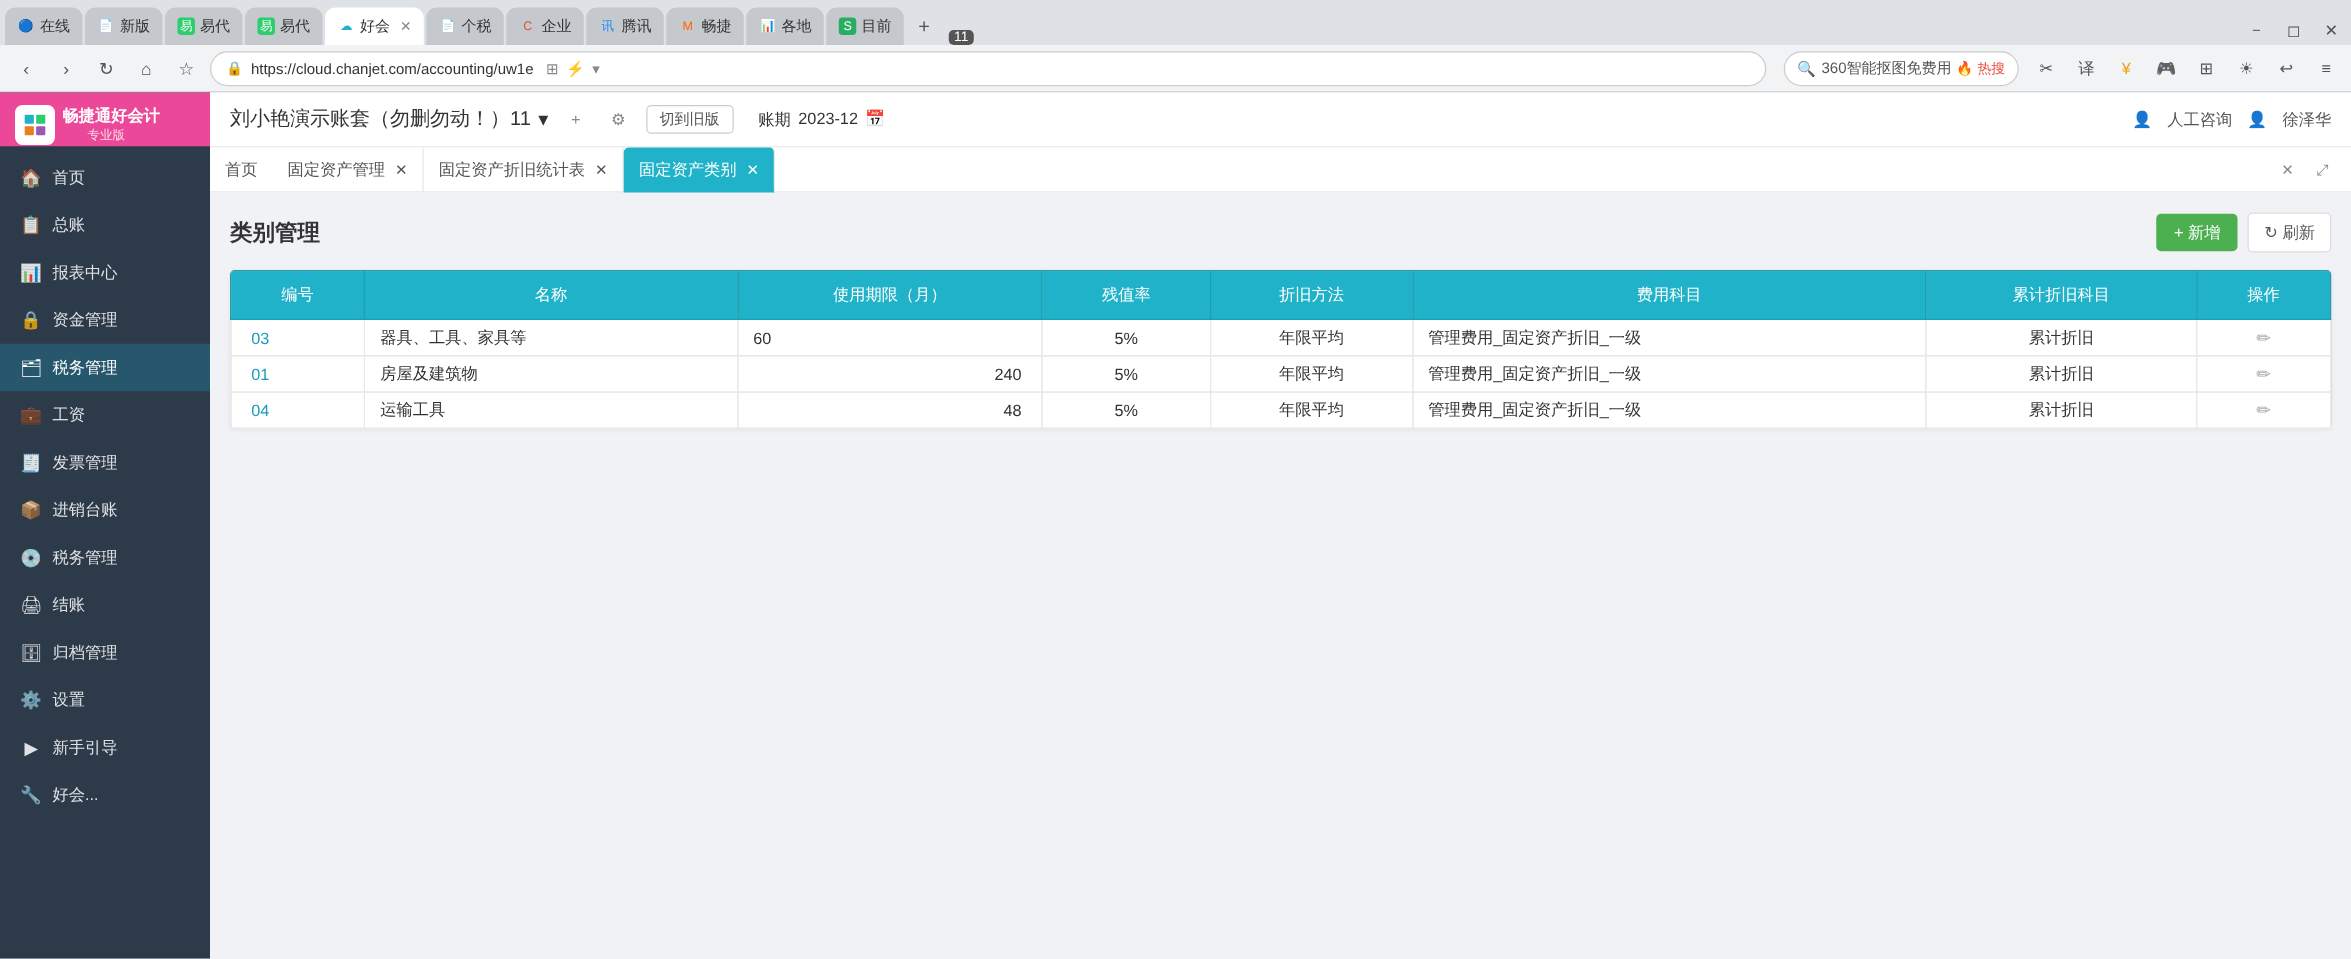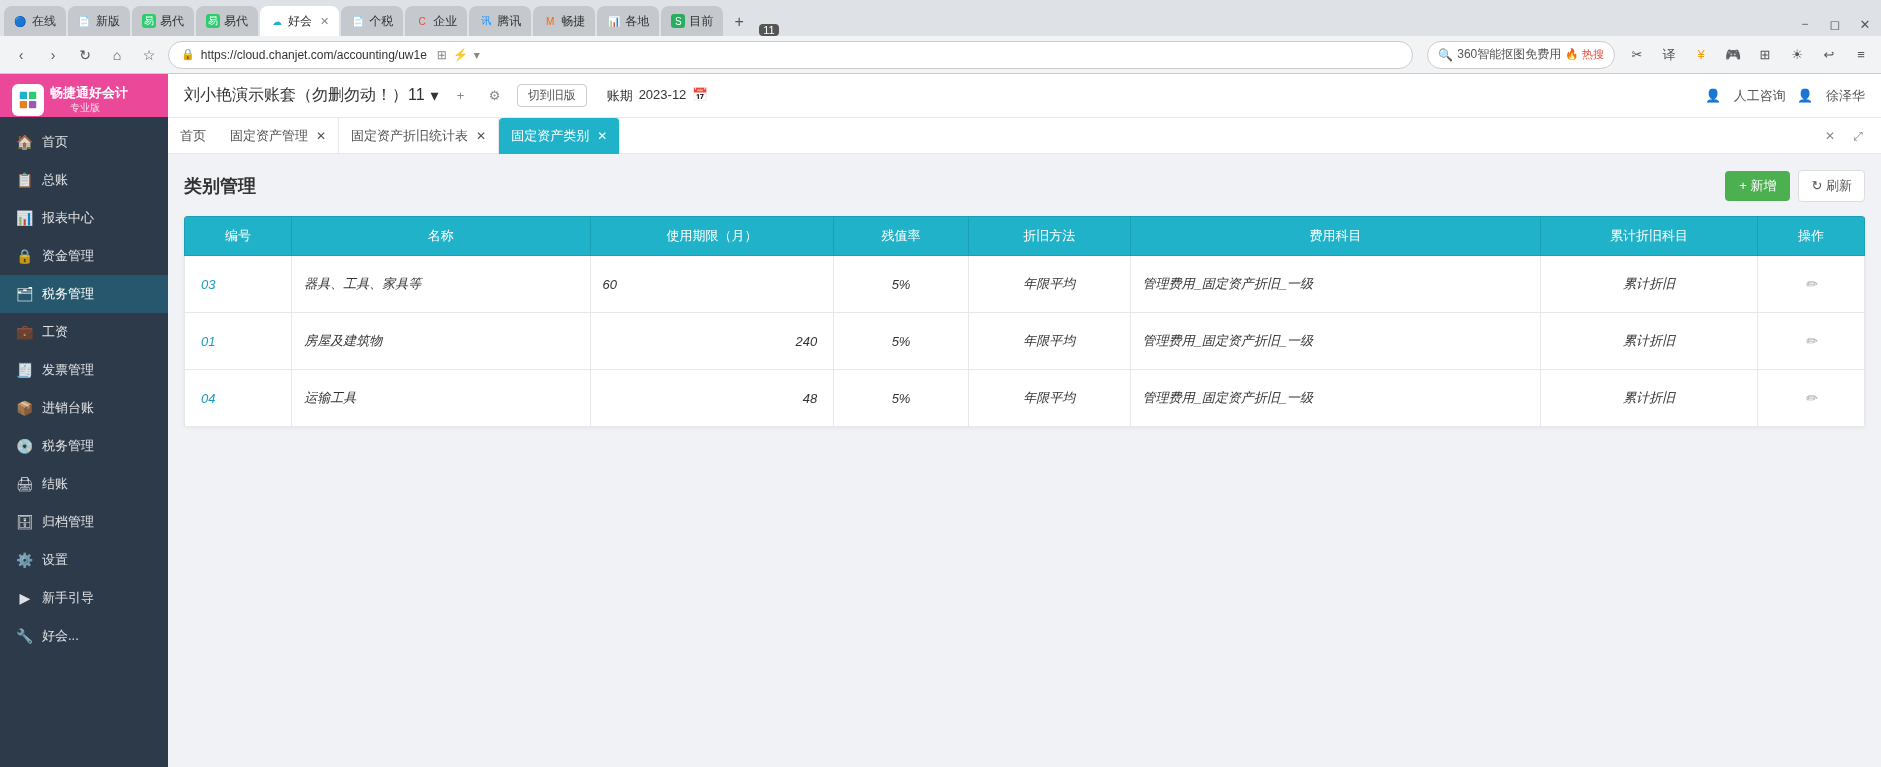--- a/index.html
+++ b/index.html
@@ -68,21 +68,21 @@
     .section-header { display: flex; align-items: center; justify-content: space-between; margin-bottom: 14px; }
     .section-title { font-size: 18px; font-weight: bold; color: #333; }
     .header-actions { display: flex; align-items: center; gap: 8px; margin-left: 36px; }
     .btn-add { background: #4caf50; color: #fff; border: none; border-radius: 4px; padding: 6px 14px; font-size: 13px; cursor: pointer; display: flex; align-items: center; gap: 4px; }
     .btn-refresh { background: #fff; color: #555; border: 1px solid #ddd; border-radius: 4px; padding: 6px 12px; font-size: 13px; cursor: pointer; display: flex; align-items: center; gap: 4px; }
 
     
     .data-table { width: 100%; border-collapse: collapse; background: #fca5a5; border-radius: 4px; overflow: hidden; box-shadow: 0 1px 4px rgba(0,0,0,0.06); }
     .data-table thead tr { background: #20b2c8; color: #fff; }
     .data-table th { padding: 10px 12px; text-align: center; font-size: 13px; font-weight: normal; border: 1px solid #18a0b5; }
-    .data-table td { padding: 19px 12px; text-align: center; font-size: 13px; color: #333; border: 1px solid #e8e8e8; font-style: italic; }
+    .data-table td { padding: 5px 12px; text-align: center; font-size: 13px; color: #333; border: 1px solid #e8e8e8; }
     .data-table tbody tr { background: #fff; }
     .data-table td.code-cell { color: #1a9bbc; text-align: left; padding-left: 16px; }
     .data-table td.name-cell { text-align: left; padding-left: 12px; }
     .edit-btn { color: #aaa; cursor: pointer; font-size: 14px; }
   </style>
 </head>
 <body>
 
 <div class="browser-chrome">
   <div class="tab-bar">

